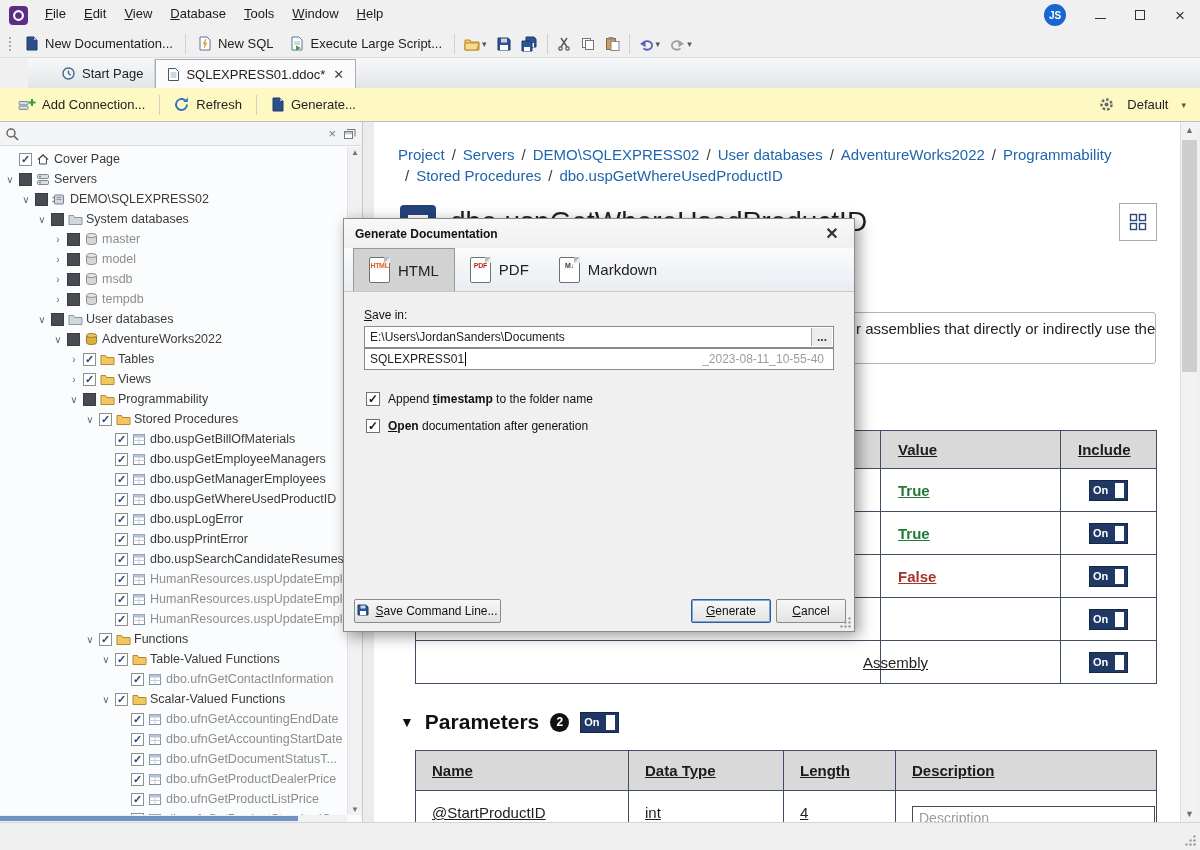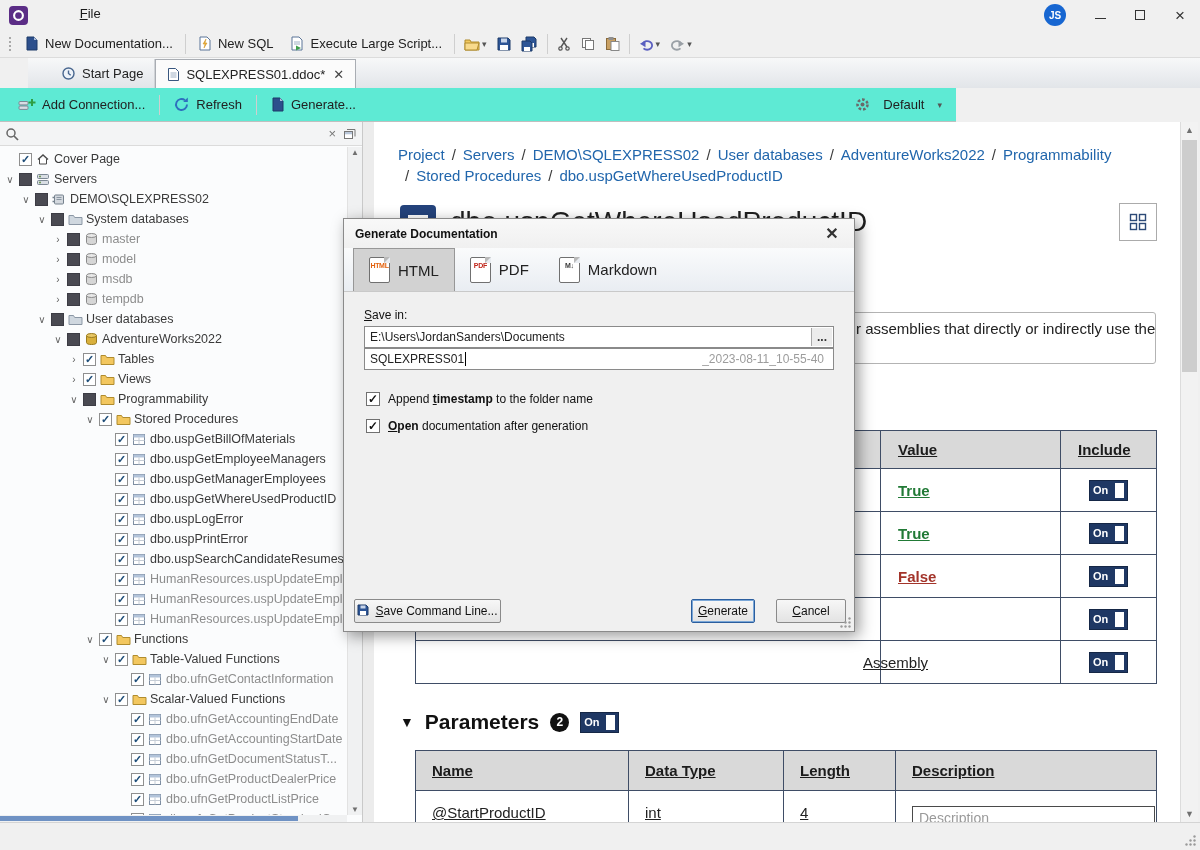--- a/index.html
+++ b/index.html
@@ -2,21 +2,21 @@
 <html><head>
 <meta charset="utf-8">
 <style>
   * { margin:0; padding:0; box-sizing:border-box; }
   html,body { width:1200px; height:850px; }
   body { position:relative; font-family:"Liberation Sans",sans-serif; background:#f0f0f0; overflow:hidden; color:#222; }
 
   
   #titlebar { position:absolute; left:0; top:0; width:1200px; height:30px; background:#f0f0f0; display:flex; align-items:center; }
   #app-icon { width:22px; height:22px; margin:0 6px 0 8px; }
-  #menu-items { display:flex; align-items:flex-end; height:100%;flex-direction:column; }
+  #menu-items { display:flex; align-items:flex-start; height:100%; }
   .menu-item { display:block; padding:6px 9px; font-size:13px; color:#1a1a1a; cursor:default; }
   .menu-item::first-letter { text-decoration:underline; }
   #win-controls { margin-left:auto; display:flex; align-items:center; height:100%; }
   .user-badge { width:22px; height:22px; border-radius:50%; background:#1766d1; color:#fff; font-size:10px; font-weight:bold; display:flex; align-items:center; justify-content:center; margin-right:14px; }
   .win-btn { width:40px; height:30px; display:flex; align-items:center; justify-content:center; }
   .glyph-min { width:11px; border-bottom:1px solid #333; height:1px; margin-top:6px; }
   .glyph-max { width:10px; height:10px; border:1px solid #333; }
   .glyph-close { font-size:17px; color:#333; line-height:1; }
 
   
@@ -29,21 +29,21 @@
   .tbi { display:inline-flex; align-items:center; }
 
   
   #tabstrip { position:absolute; left:0; top:58px; width:1200px; height:30px; background:linear-gradient(#f7f8f9,#e2e5e9); display:flex; align-items:flex-end; padding-left:22px;margin-left:28px; }
   .tab { display:inline-flex; align-items:center; gap:6px; padding:0 11px; height:29px; font-size:13px; color:#222; border-right:1px solid #d0d3d7; }
   .tab.active { background:#fbfbfb; border:1px solid #a9adb3; border-bottom:none; font-weight:normal; }
   .tab-close { font-size:13px; color:#444; margin-left:2px; }
   #tab-overflow { position:absolute; right:10px; top:8px; font-size:10px; color:#444; }
 
   
-  #toolbar2 { position:absolute; left:0; top:88px; width:956px; height:34px; background:#5eead4; border-bottom:1px solid #bfbfbf; display:flex; align-items:center; padding-left:8px; font-size:13px; }
+  #toolbar2 { position:absolute; left:0; top:88px; width:1200px; height:34px; background:#fef9c3; border-bottom:1px solid #bfbfbf; display:flex; align-items:center; padding-left:8px; font-size:13px; }
   #toolbar2 .tb-btn { padding:5px 9px; }
   #layout-select { margin-left:auto; display:flex; align-items:center; gap:13px; padding-right:14px; }
 
   
   #treepanel { position:absolute; left:0; top:122px; width:363px; height:700px; background:#fbfcfd; border-right:1px solid #c9c9c9; }
   #search-row { height:24px; display:flex; align-items:center; gap:5px; padding:0 5px; background:#f3f4f5; border-bottom:1px solid #dbdbdb; }
   #search-input { flex:1; height:18px; border:none; background:transparent; font-size:12px; outline:none; }
   #search-clear { color:#777; font-size:13px; padding:0 2px; }
   #tree-rows { position:absolute; left:0; top:25px; right:15px; bottom:7px; overflow:hidden; padding-top:2px; }
   .trow { height:20px; display:flex; align-items:center; gap:3px; font-size:12.5px; color:#3a3a3a; white-space:nowrap; }
@@ -135,21 +135,21 @@
   .dlg-check { display:flex; align-items:center; gap:8px; margin:0 0 0 22px; color:#111; }
   #check1 { margin-top:22px; }
   #check2 { margin-top:13px; }
   .cbox { width:14px; height:14px; background:#fff; border:1px solid #707070; display:flex; align-items:center; justify-content:center; font-size:12px; line-height:1; color:#111; font-weight:bold; flex:none; }
   .hotword { font-weight:bold; display:inline-block; }
   .hotword::first-letter { text-decoration:underline; }
   .dlg-btn { position:absolute; height:24px; background:linear-gradient(#f7f7f7,#e3e3e3); border:1px solid #8a8a8a; border-radius:2px; display:flex; align-items:center; justify-content:center; gap:6px; font-size:12px; color:#111; }
   .dlg-btn span { display:block; }
   .dlg-btn span::first-letter { text-decoration:underline; }
   #btn-savecmd { left:10px; bottom:8px; width:147px; }
-  #btn-generate { left:347px; bottom:8px; width:64px; border:1px solid #2b5e9e; box-shadow:inset 0 0 0 1px #7aa7d8; }
+  #btn-generate { left:347px; bottom:8px; width:80px; border:1px solid #2b5e9e; box-shadow:inset 0 0 0 1px #7aa7d8; }
   #btn-cancel { left:432px; bottom:8px; width:70px; }
   #dlg-grip { position:absolute; right:2px; bottom:2px; }
 </style>
 </head>
 <body>
 
 <div id="titlebar">
   <span id="app-icon" class="tbi">
       <svg width="21" height="21">
         <rect x="1" y="1" width="19" height="19" rx="4" fill="#5b2d86"></rect>

